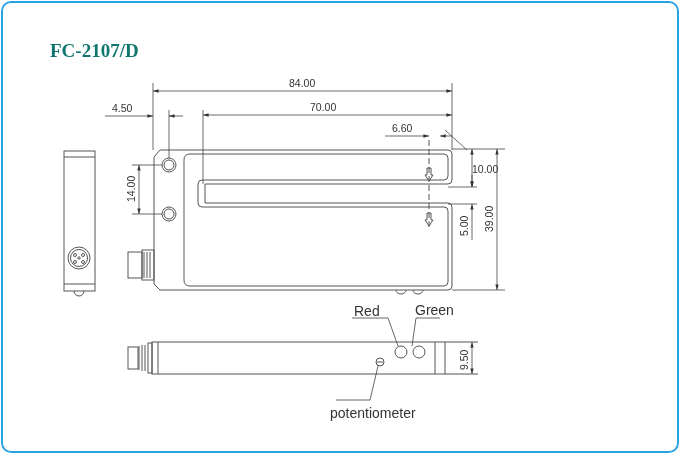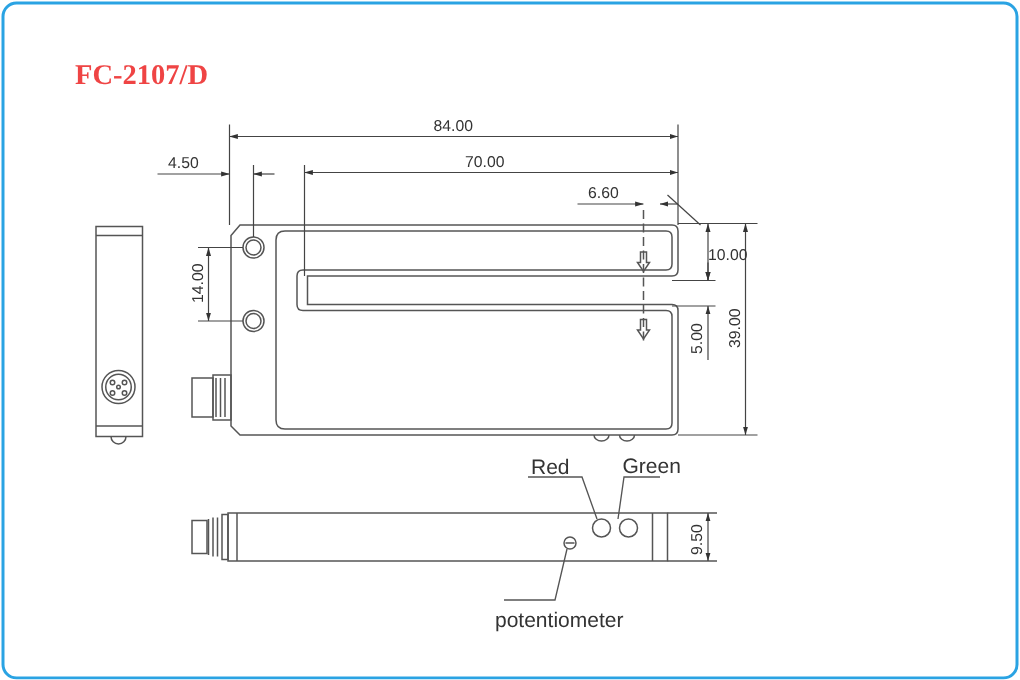--- a/index.html
+++ b/index.html
@@ -4,21 +4,21 @@
 <style>
   html, body { margin: 0; padding: 0; background: #ffffff; }
   body { width: 680px; height: 453px; position: relative; overflow: hidden; font-family: "Liberation Sans", sans-serif; }
   .frame {
     position: absolute; left: 1px; top: 1px; width: 674px; height: 448px;
     border: 2px solid #2aa3e3; border-radius: 10px; background: #fff;
   }
   .title {
     position: absolute; left: 50px; top: 40px;
     font-family: "Liberation Serif", serif; font-weight: bold; font-size: 19px;
-    color: #ef4444; letter-spacing: 0px;
+    color: #0f766e; letter-spacing: 0px;
   }
   svg.drawing { position: absolute; left: 0; top: 0; }
   svg text { font-family: "Liberation Sans", sans-serif; fill: #333; }
 </style>
 </head>
 <body>
 
 <div class="frame"></div>
 <div class="title">FC-2107/D</div>
 

